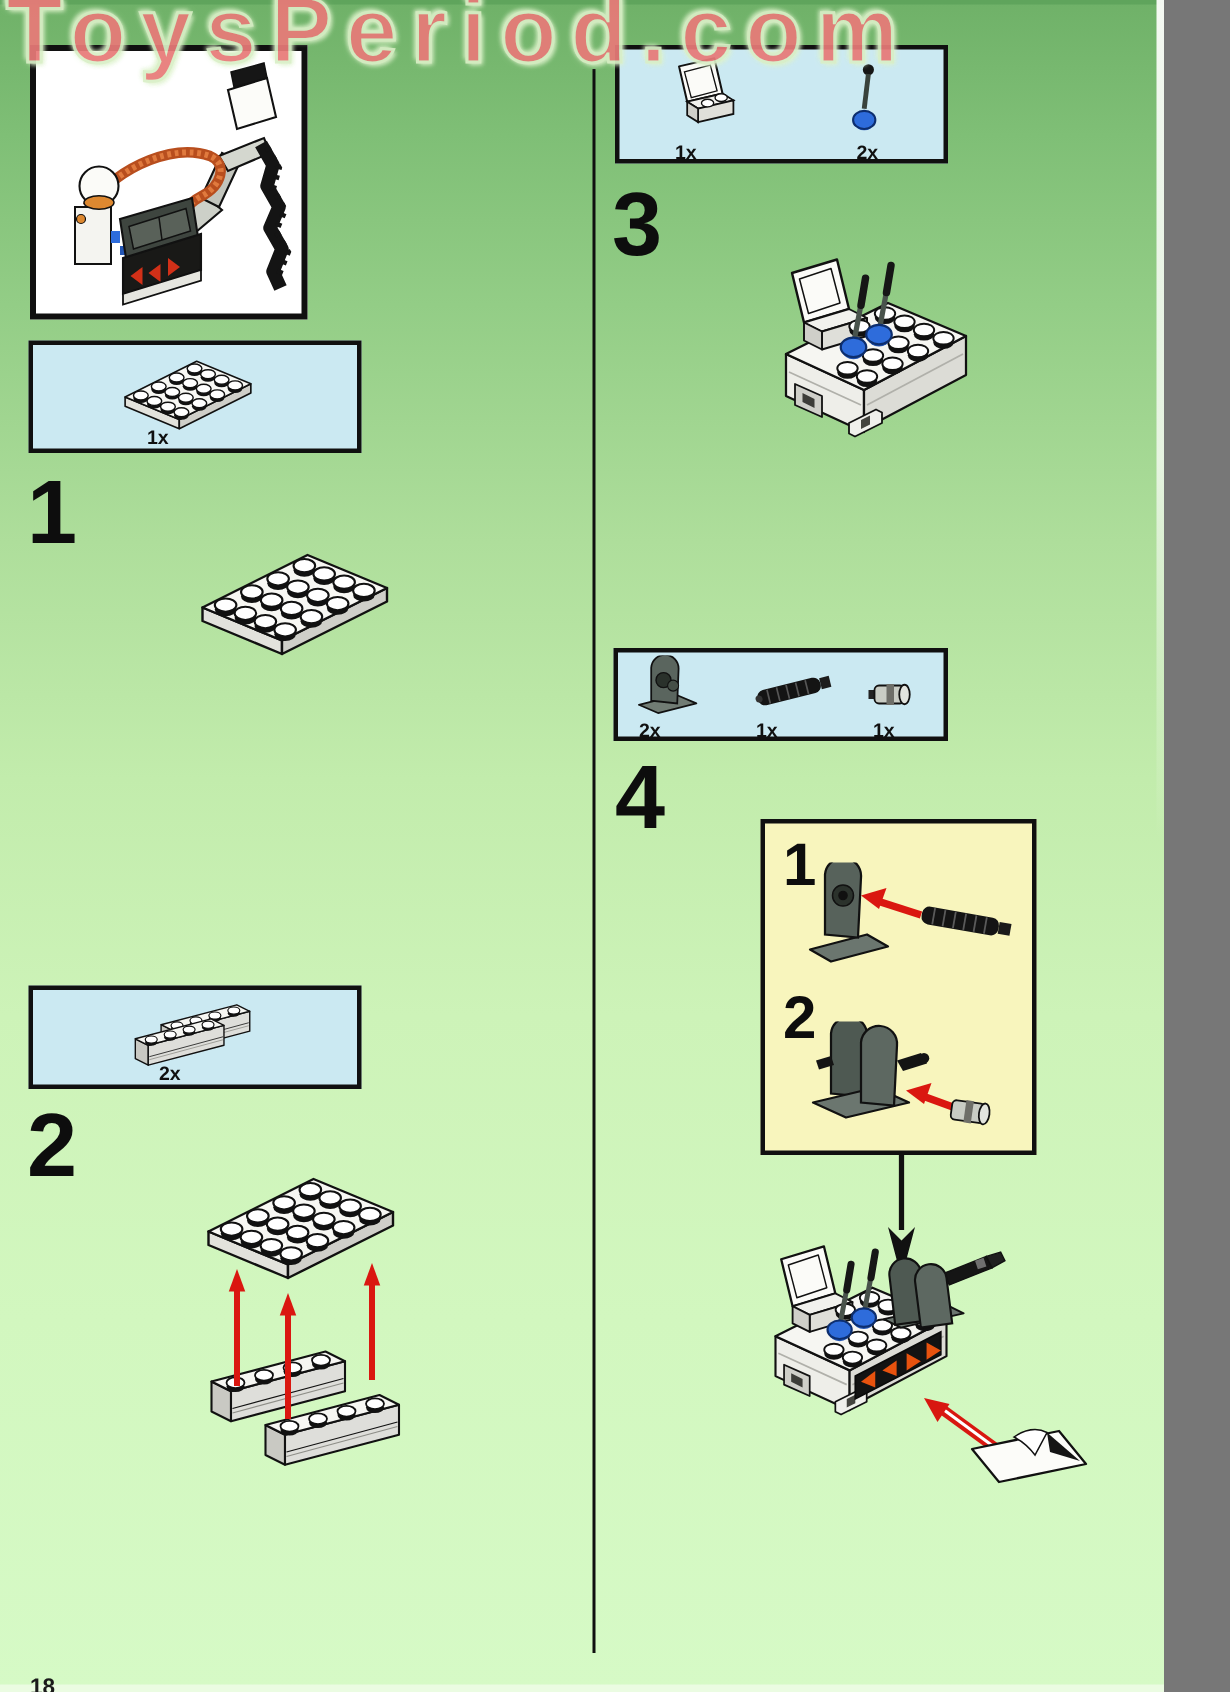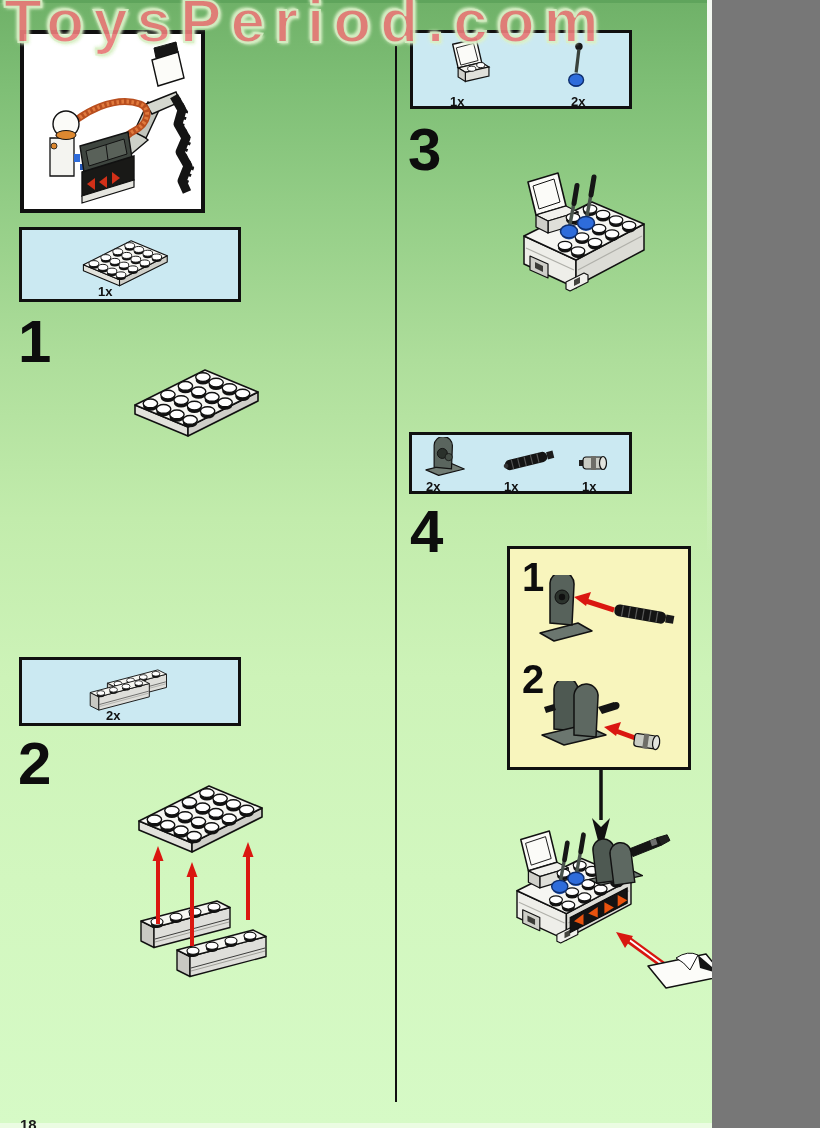--- a/index.html
+++ b/index.html
@@ -1,18 +1,18 @@
 <!DOCTYPE html>
 <html><head>
 <meta charset="utf-8">
 <style>
   html,body{margin:0;padding:0;}
   body{font-family:"Liberation Sans",sans-serif;background:#777;}
   #page{
-    position:relative;width:712px;height:1128px;overflow:hidden;
+    position:relative;width:776px;height:1128px;overflow:hidden;
     background:linear-gradient(180deg,#6fb168 0%,#7fbf76 8%,#93cd86 18%,#aede9b 32%,#c2ecac 46%,#cdf3b8 60%,#d2f7bf 78%,#d6fac6 100%);
   }
   .top-edge{position:absolute;left:0;top:0;width:100%;height:3px;background:#59a058;opacity:.75;}
   .right-edge{position:absolute;right:0;top:0;width:5px;height:560px;
     background:linear-gradient(180deg,rgba(252,253,250,.95) 0%,rgba(252,253,250,.75) 55%,rgba(252,253,250,0) 100%);}
   .bottom-edge{position:absolute;left:0;bottom:0;width:100%;height:5px;background:rgba(240,252,233,.8);}
 
   .watermark{
     position:absolute;left:4px;top:-10px;z-index:60;
     font-size:62px;font-weight:bold;letter-spacing:9px;line-height:1;

